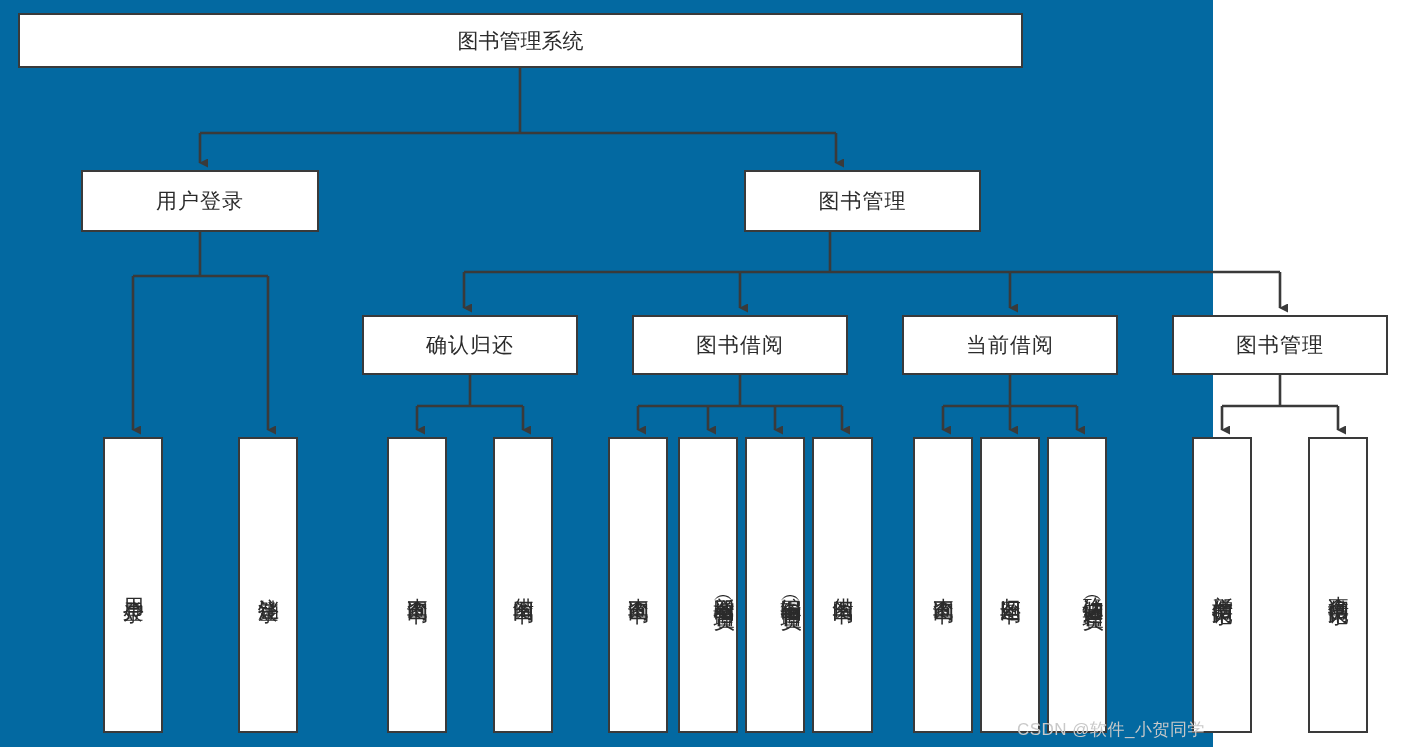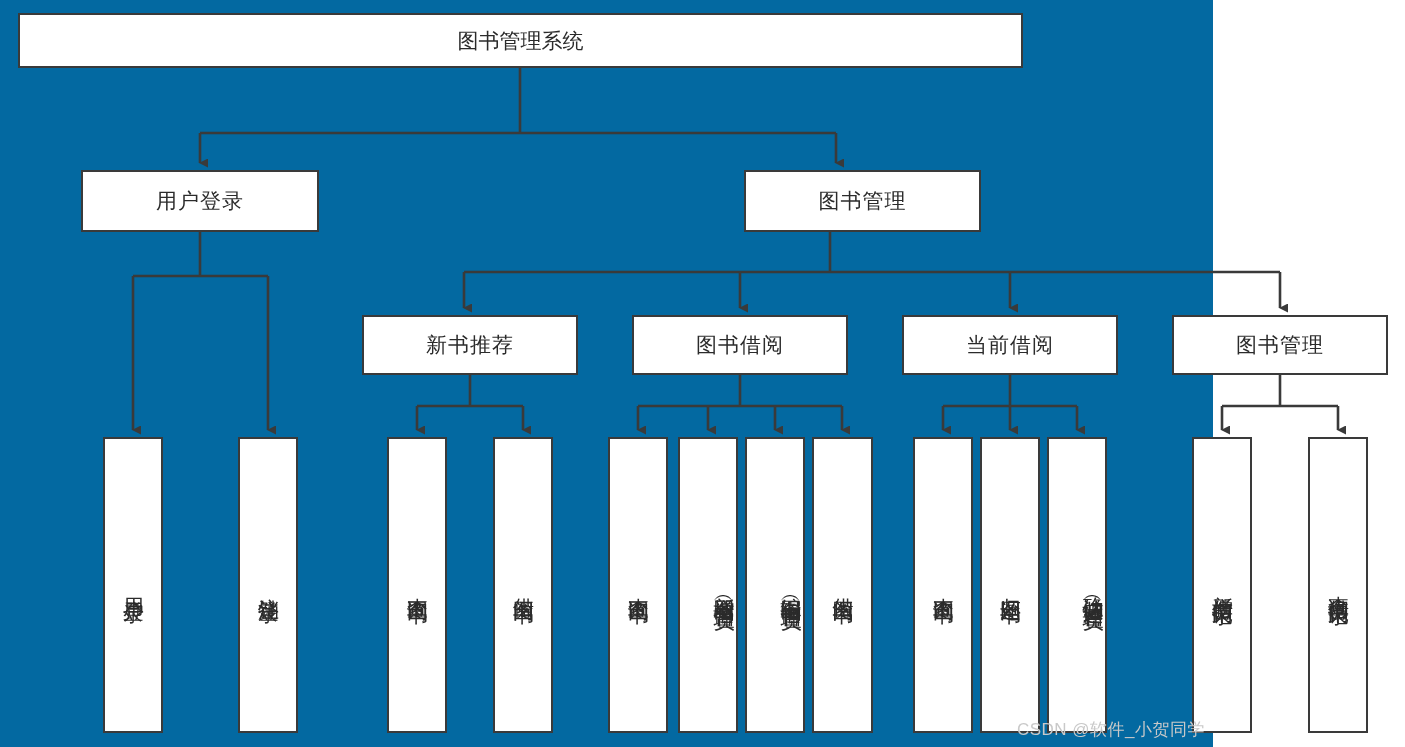--- a/index.html
+++ b/index.html
@@ -94,21 +94,21 @@
   </div>
 
   <div class="node h" style="left:81px;top:170px;width:238px;height:62px;">
     <span>用户登录</span>
   </div>
   <div class="node h" style="left:744px;top:170px;width:237px;height:62px;">
     <span>图书管理</span>
   </div>
 
   <div class="node h" style="left:362px;top:315px;width:216px;height:60px;">
-    <span>新书推荐</span>
+    <span>确认归还</span>
   </div>
   <div class="node h" style="left:632px;top:315px;width:216px;height:60px;">
     <span>图书借阅</span>
   </div>
   <div class="node h" style="left:902px;top:315px;width:216px;height:60px;">
     <span>当前借阅</span>
   </div>
   <div class="node h" style="left:1172px;top:315px;width:216px;height:60px;">
     <span>图书管理</span>
   </div>

